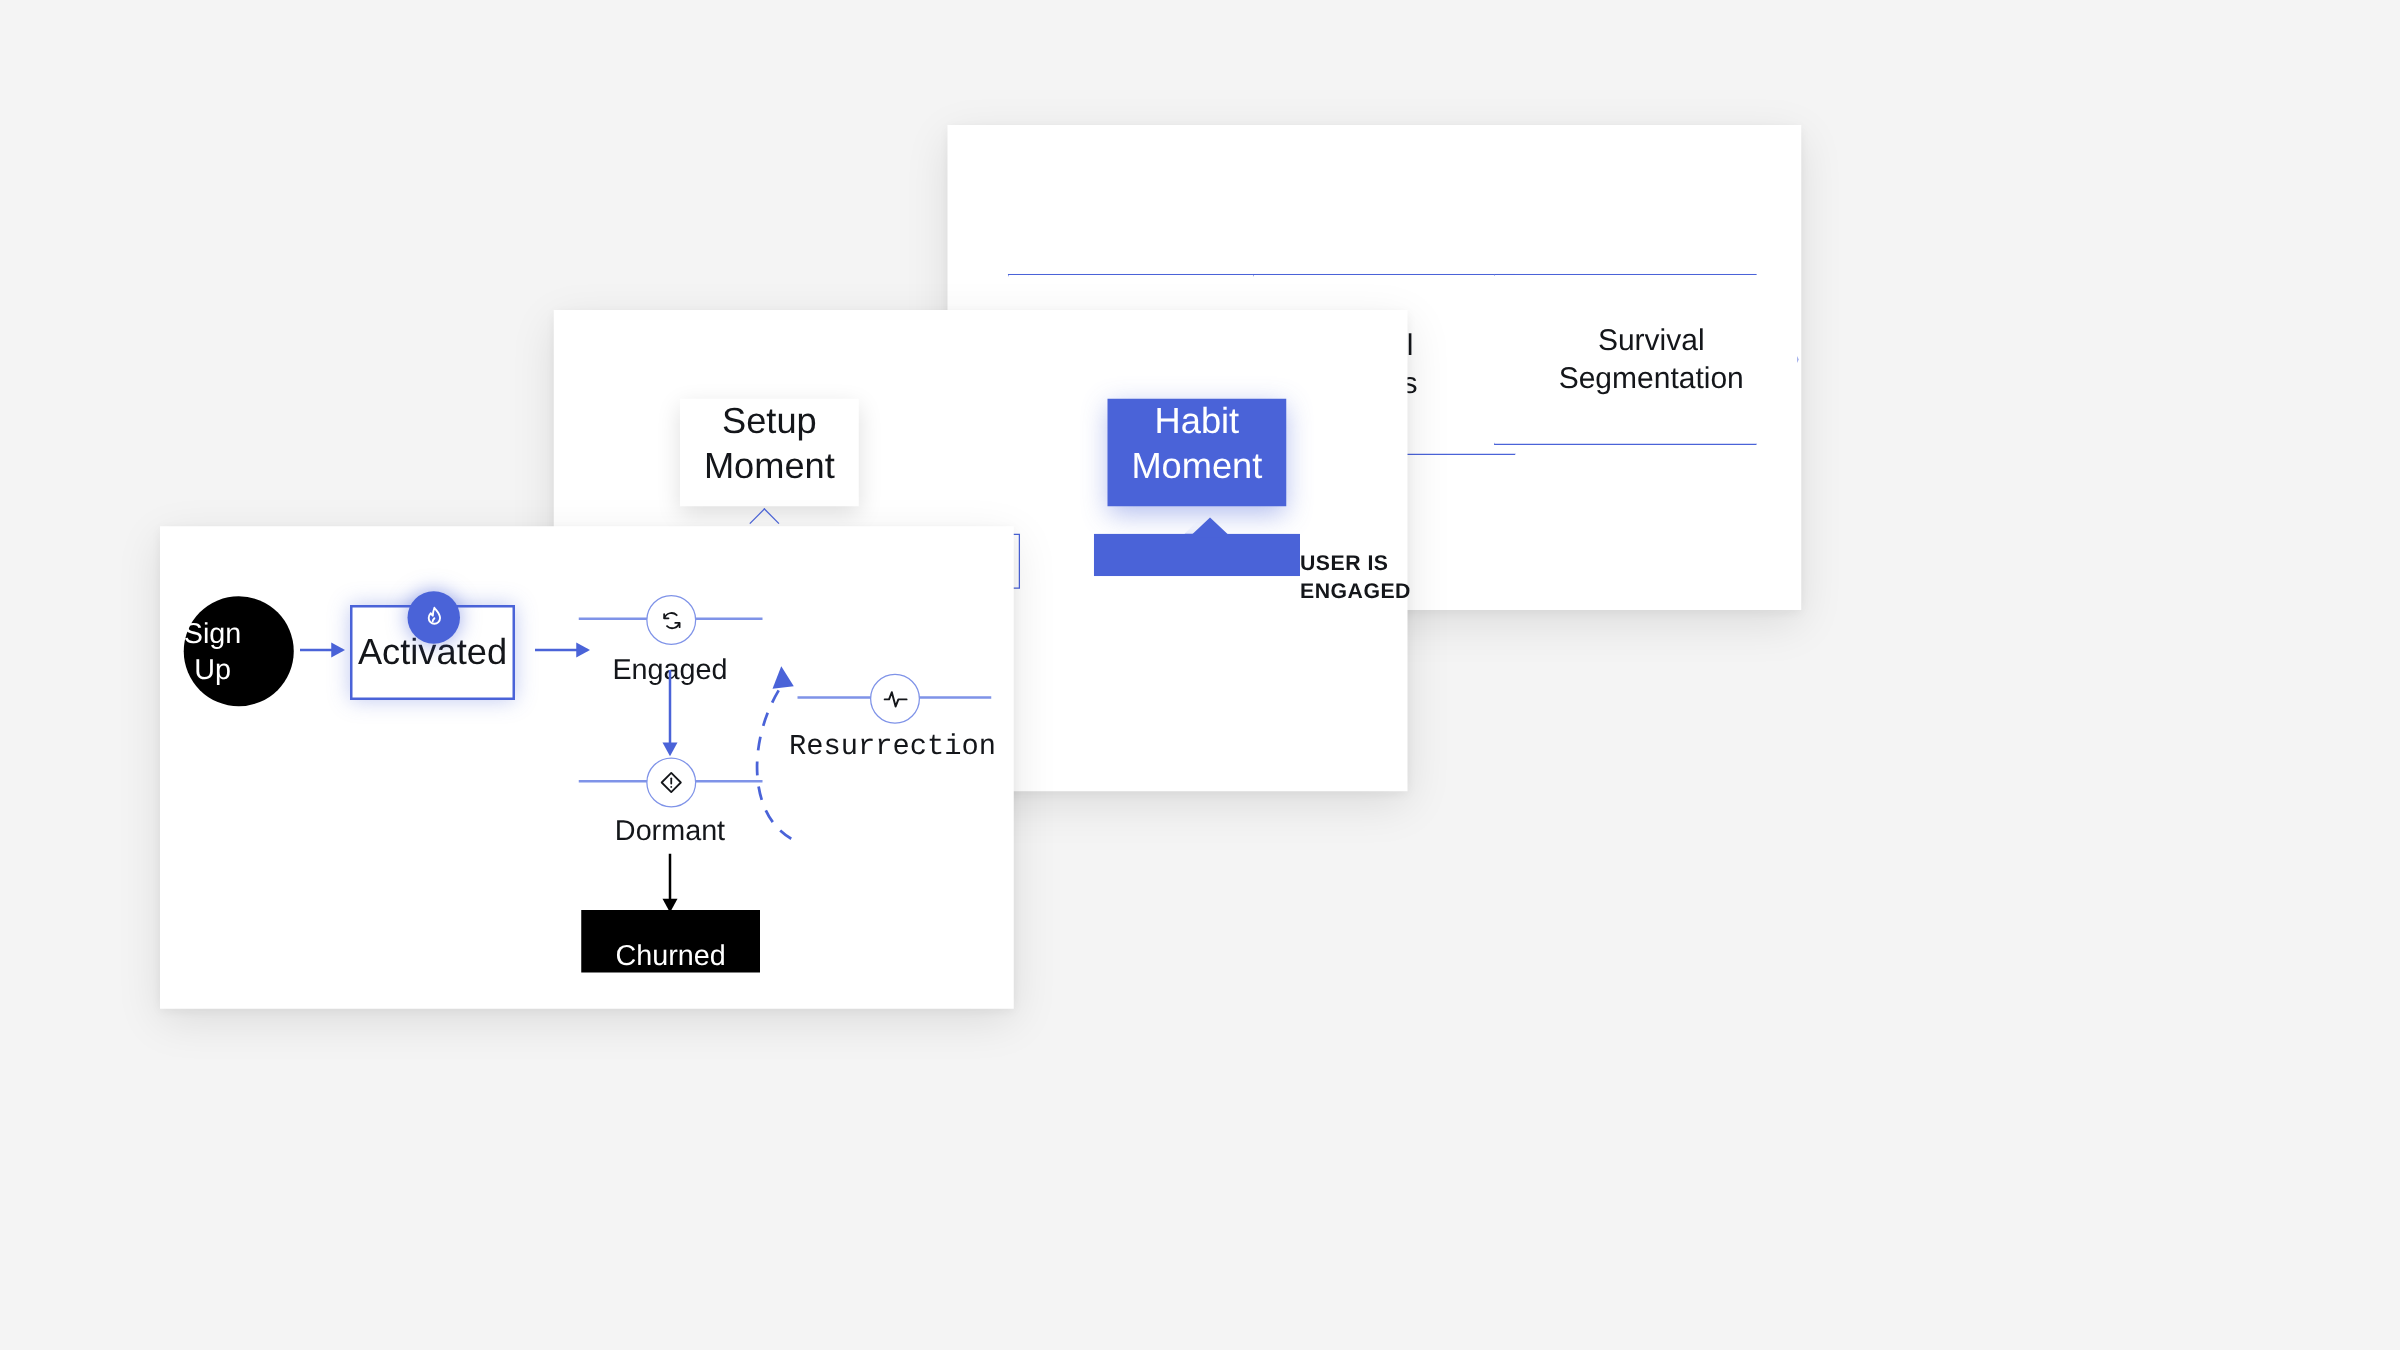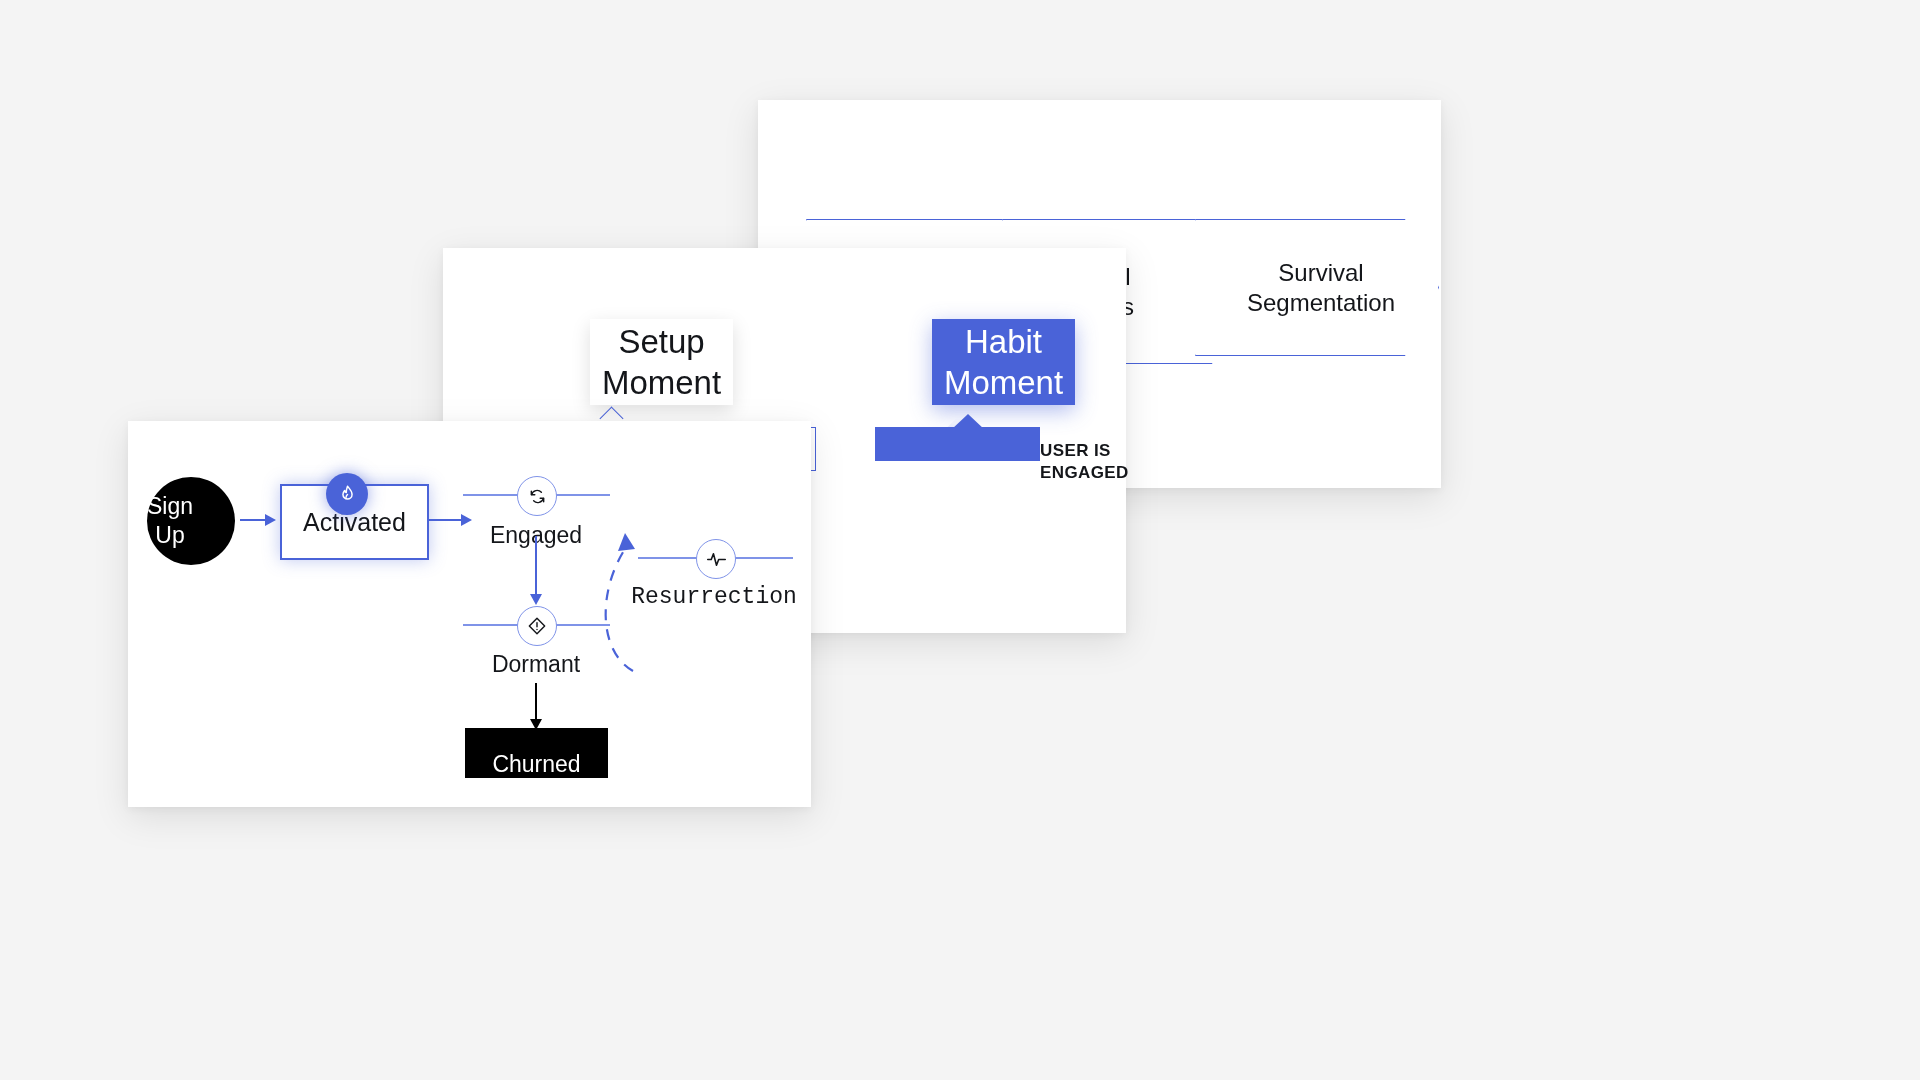--- a/index.html
+++ b/index.html
@@ -34,22 +34,22 @@
     clip-path:polygon(0 0, calc(100% - 34px) 0, 100% 50%, calc(100% - 34px) 100%, 0 100%, 34px 50%);
   }
   .chev .lbl{padding:0 26px 0 34px;}
   #chev-1{left:48px;  top:119px; width:244px; height:145px;}
   #chev-2{left:244px; top:119px; width:244px; height:145px;}
   #chev-3{left:437px; top:119px; width:244px; height:137px;}
 
   
   .moment-box{
     position:absolute;box-sizing:border-box;
-    display:flex;align-items:center;justify-content:center;
-    text-align:center;font-size:33px;line-height:1.25;margin-left:46px;
+    display:flex;align-items:flex-start;justify-content:center;
+    text-align:center;font-size:29px;line-height:1.25;
   }
   #setup-moment{
     left:101px; top:71px; width:143px; height:86px;
     background:#fff;color:#14161a;
     box-shadow:0 6px 18px rgba(0,0,0,.13);
   }
   #habit-moment{
     left:443px; top:71px; width:143px; height:86px;
     background:#4a63d8;color:#fff;
     box-shadow:0 6px 20px rgba(74,99,216,.42);
@@ -94,24 +94,24 @@
   }
 
   
   #signup{
     position:absolute;left:19px;top:56px;width:88px;height:88px;
     background:#000;border-radius:50%;
     display:flex;align-items:center;justify-content:flex-start;
     color:#fff;font-size:23px;line-height:1.24;text-align:center;
   }
   #activated{
-    position:absolute;left:152px;top:63px;width:149px;height:76px;
+    position:absolute;left:152px;top:63px;width:132px;height:76px;
     border:2.4px solid #4a63d8;background:#fff;box-sizing:border-box;
     display:flex;align-items:center;justify-content:center;
-    font-size:25px;color:#14161a;
+    font-size:29px;color:#14161a;
     box-shadow:0 0 16px rgba(74,99,216,.35);
   }
   #flame-badge{
     position:absolute;left:198px;top:52px;width:42px;height:42px;
     background:#4a63d8;border-radius:50%;
     display:flex;align-items:center;justify-content:center;
     box-shadow:0 0 16px rgba(74,99,216,.55);
   }
   .node{
     position:absolute;width:38px;height:38px;border-radius:50%;

